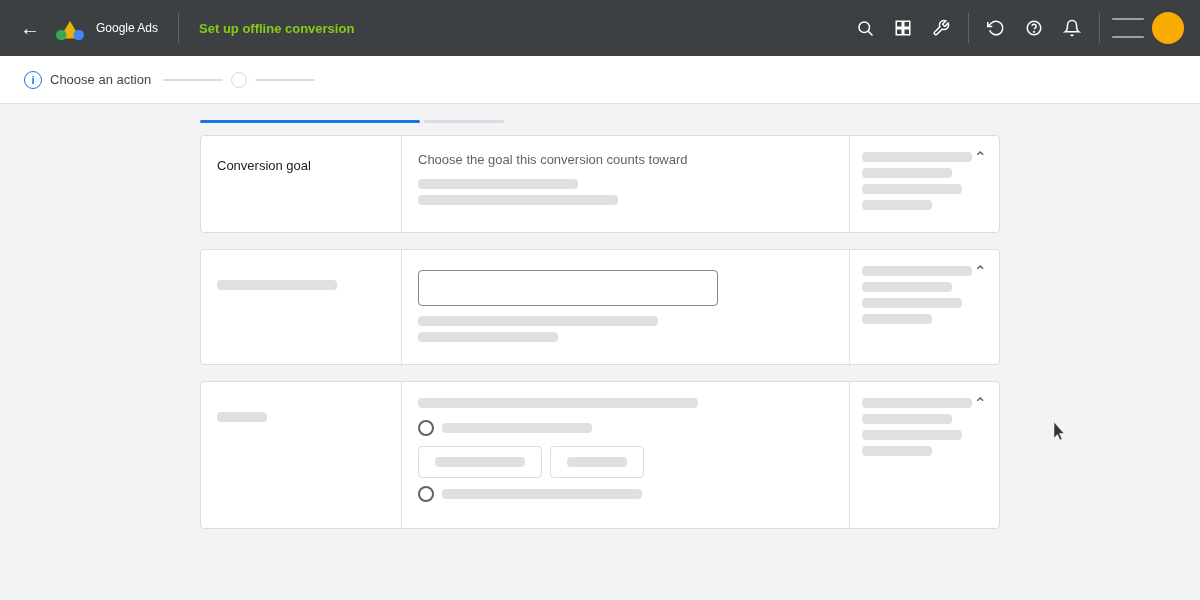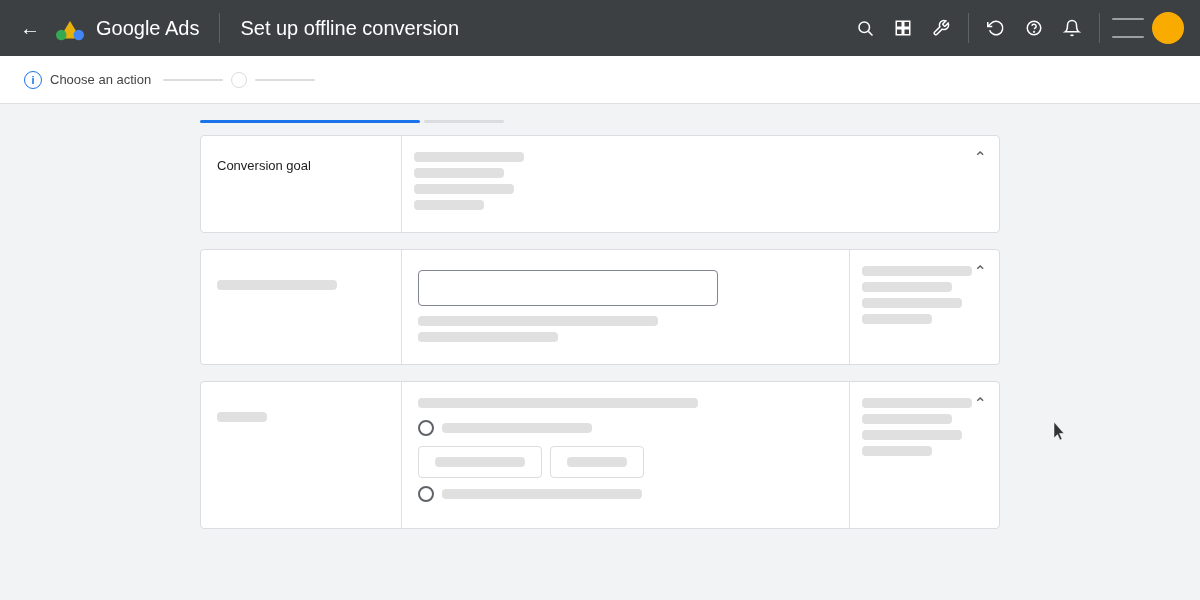--- a/index.html
+++ b/index.html
@@ -27,33 +27,33 @@
       background: none;
       border: none;
       padding: 4px;
     }
     .logo-icon {
       width: 28px;
       height: 28px;
     }
     .app-name {
       color: #fff;
-      font-size: 20px;
+      font-size: 12px;
       font-weight: 400;
     }
     .nav-divider {
       width: 1px;
       height: 30px;
       background: #5f6368;
       margin: 0 8px;
     }
     .page-title {
-      color: #ffffff;
-      font-size: 20px;
-      font-weight: 400;
+      color: #84cc16;
+      font-size: 13px;
+      font-weight: 700;
     }
     .topnav-right {
       margin-left: auto;
       display: flex;
       align-items: center;
       gap: 8px;
     }
     .nav-icon-btn {
       background: none;
       border: none;
@@ -163,20 +163,21 @@
       background: #fff;
       border: 1px solid #dadce0;
       border-radius: 4px;
       width: 800px;
       margin-bottom: 16px;
       position: relative;
     }
     .card-inner {
       display: flex;
       min-height: 90px;
+      justify-content: flex-end;
     }
     .card-left {
       width: 200px;
       padding: 20px 16px;
       flex-shrink: 0;
     }
     .card-label {
       font-size: 13px;
       color: #202124;
       font-weight: 500;
@@ -356,20 +357,25 @@
 
   <div style="width:800px; display:flex; gap:0; margin-bottom: 8px; padding: 0 0 4px 0;">
     <div style="width:220px; height:3px; background:#1a73e8; border-radius:2px;"></div>
     <div style="margin-left:4px; width:80px; height:3px; background:#dadce0; border-radius:2px;"></div>
   </div>
 
   <div class="card">
     <div class="card-inner">
       <div class="card-left">
         <span class="card-label">Conversion goal</span>
+      </div>
+      <div class="card-main">
+        <div class="goal-desc">Choose the goal this conversion counts toward</div>
+        <div class="placeholder-line" style="width:160px;"></div>
+        <div class="placeholder-line" style="width:200px;"></div>
       </div>
       <div class="card-right">
         <div class="placeholder-line" style="width:110px;"></div>
         <div class="placeholder-line" style="width:90px;"></div>
         <div class="placeholder-line" style="width:100px;"></div>
         <div class="placeholder-line" style="width:70px;"></div>
       </div>
     </div>
     <div class="card-chevron">⌃</div>
   </div>

